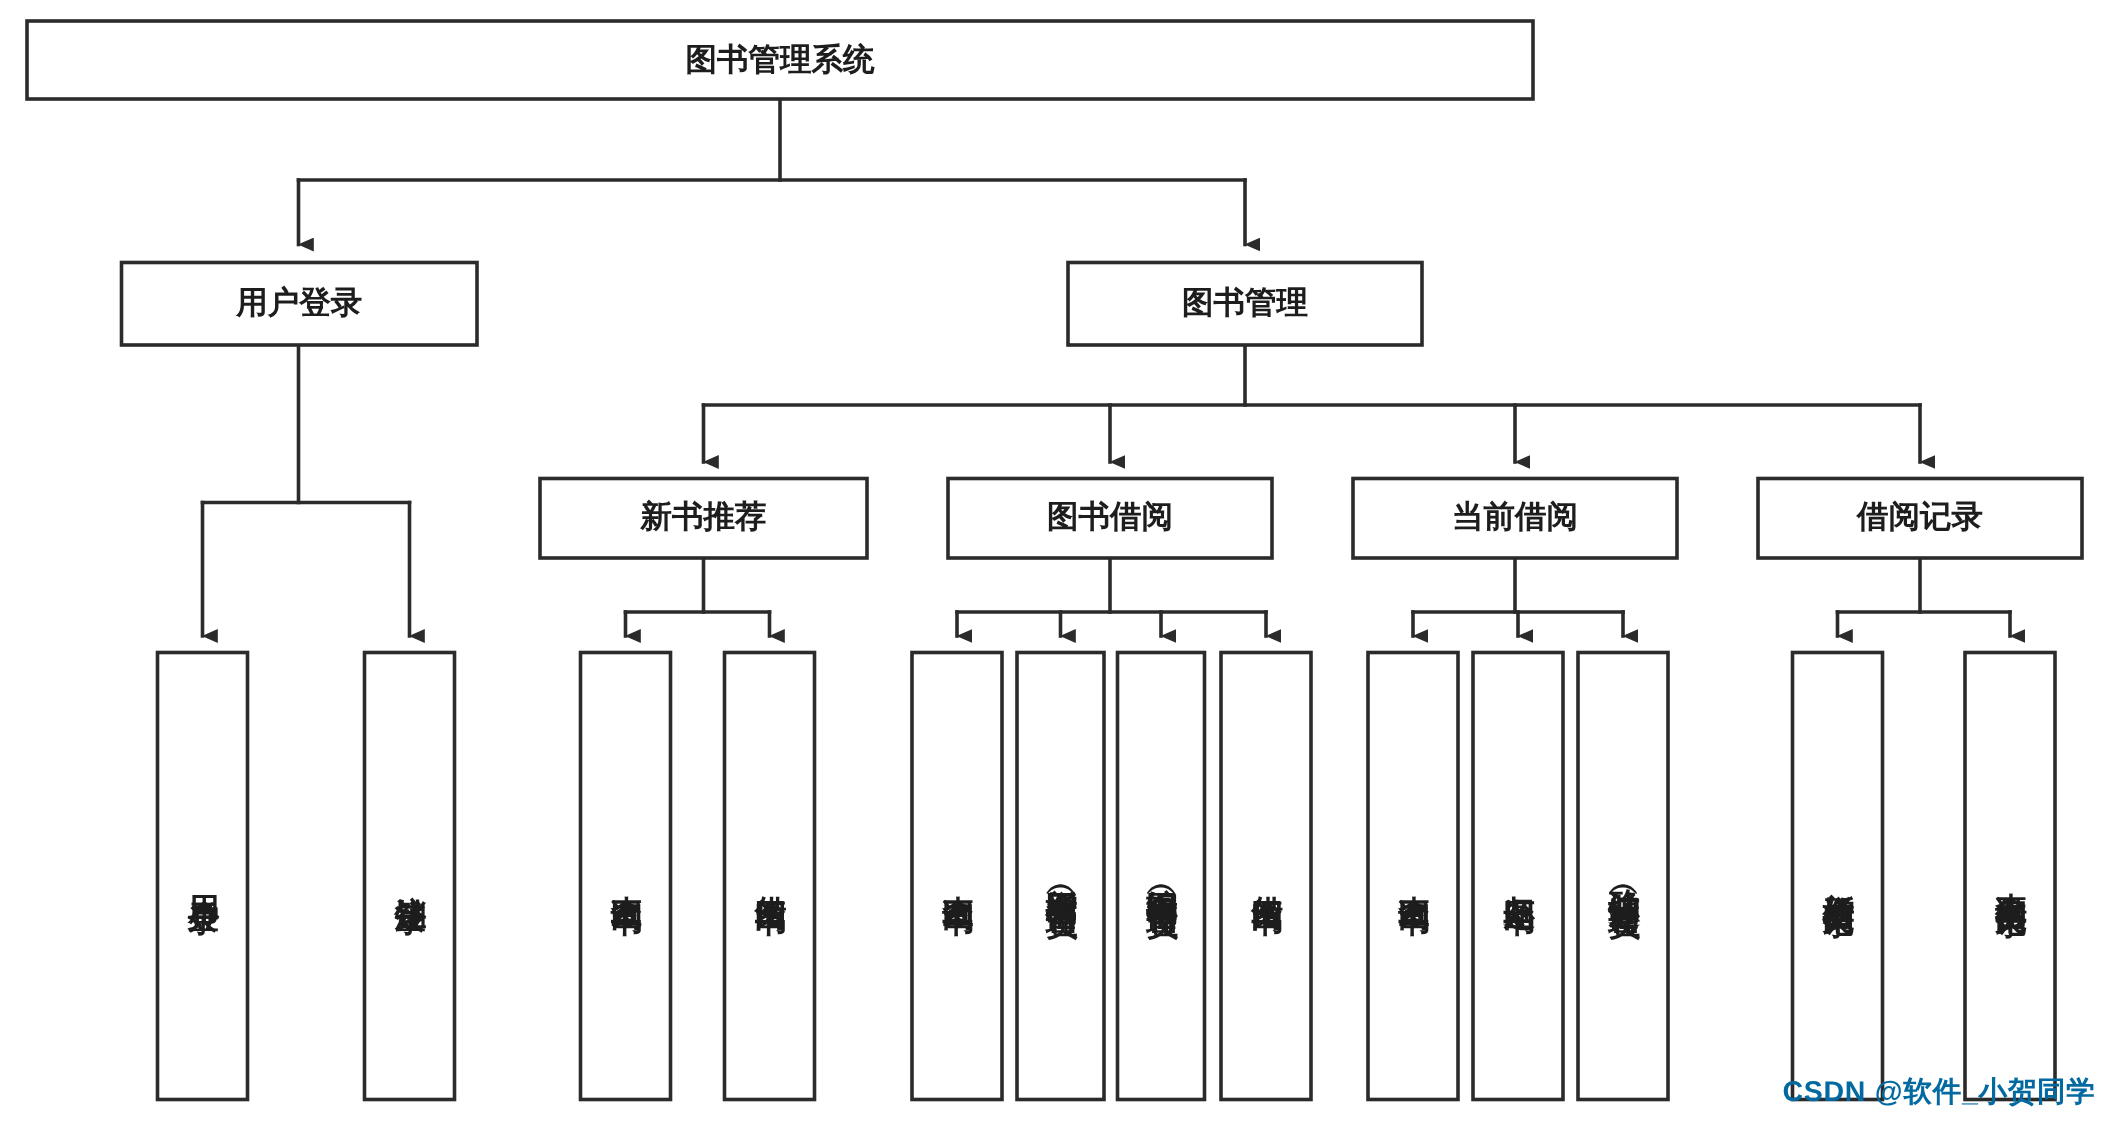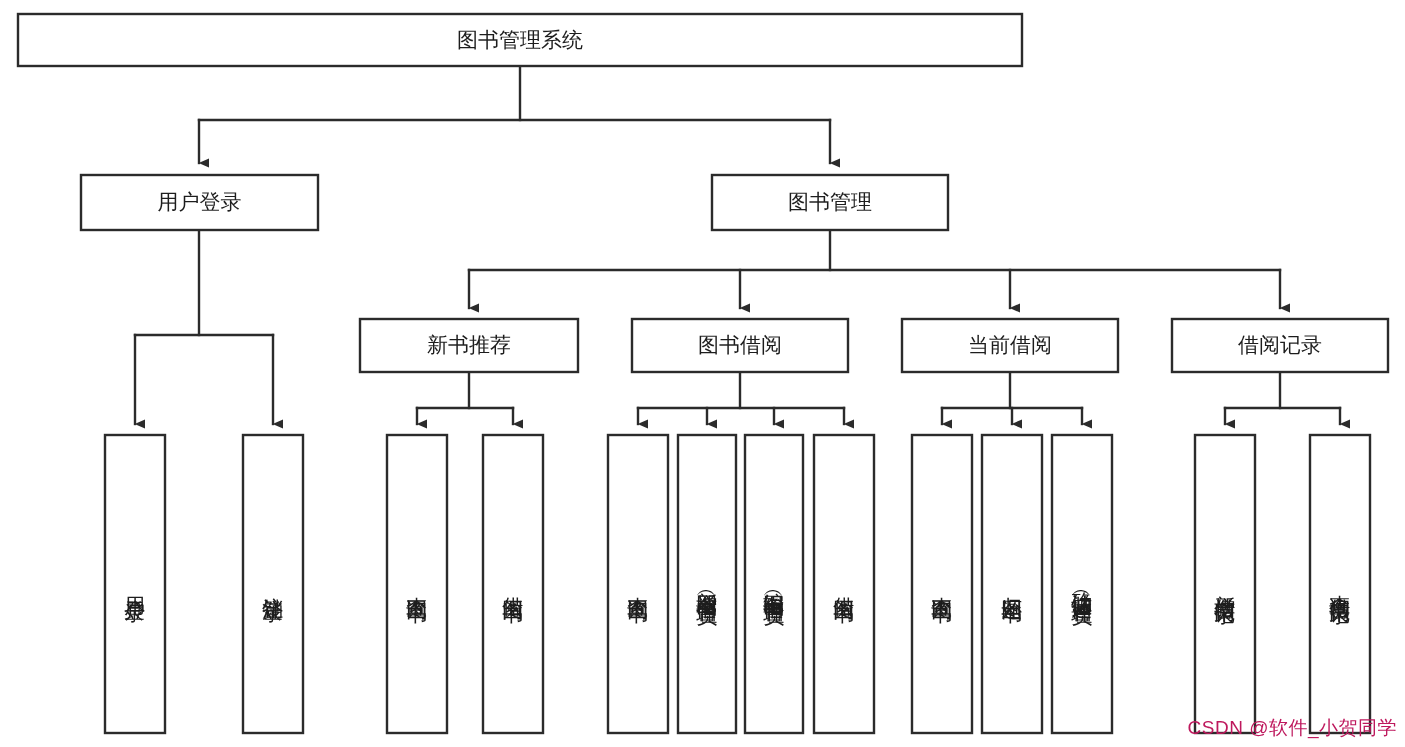--- a/index.html
+++ b/index.html
@@ -11,20 +11,21 @@
     width: 1405px;
     height: 747px;
     font-family: "Liberation Sans", "DejaVu Sans", sans-serif;
     overflow: hidden;
   }
   #diagram-root {
     position: relative;
     width: 1405px;
     height: 747px;
     background: #ffffff;
+    font-weight: bold;
   }
   svg.diagram-svg {
     position: absolute;
     top: 0;
     left: 0;
     width: 1405px;
     height: 747px;
     display: block;
   }
   .node-box {
@@ -59,21 +60,21 @@
     color: #1d1d1d;
     white-space: nowrap;
     pointer-events: none;
   }
   .watermark {
     position: absolute;
     right: 8px;
     bottom: 6px;
     font-family: "Liberation Sans", "DejaVu Sans", sans-serif;
     font-size: 19px;
-    color: #be185d;
+    color: #0369a1;
     letter-spacing: 0.5px;
     white-space: nowrap;
   }
 </style>
 </head>
 <body>
 
 <div id="diagram-root">
 
   <svg class="diagram-svg" viewBox="0 0 1405 747" xmlns="http://www.w3.org/2000/svg">

